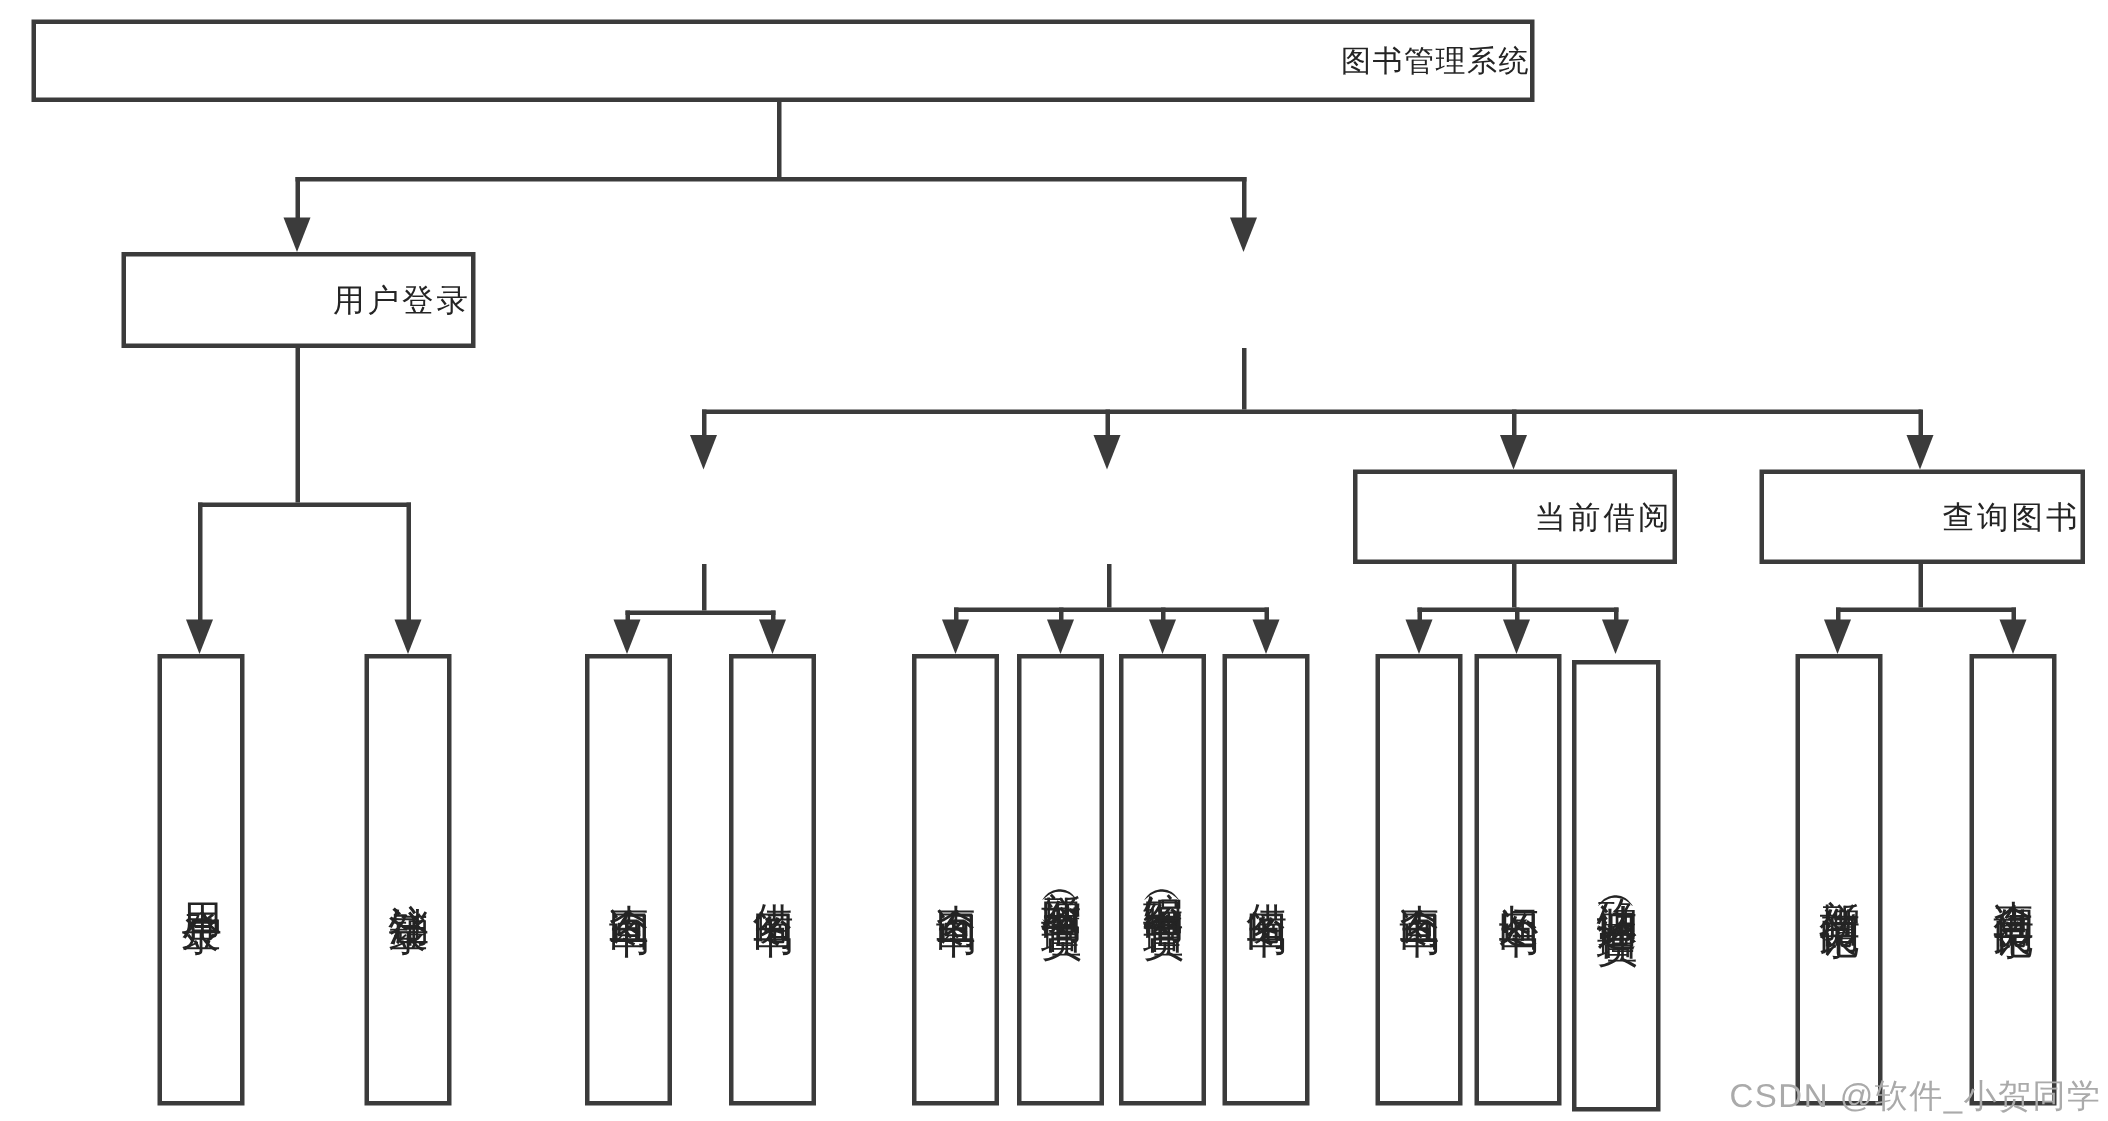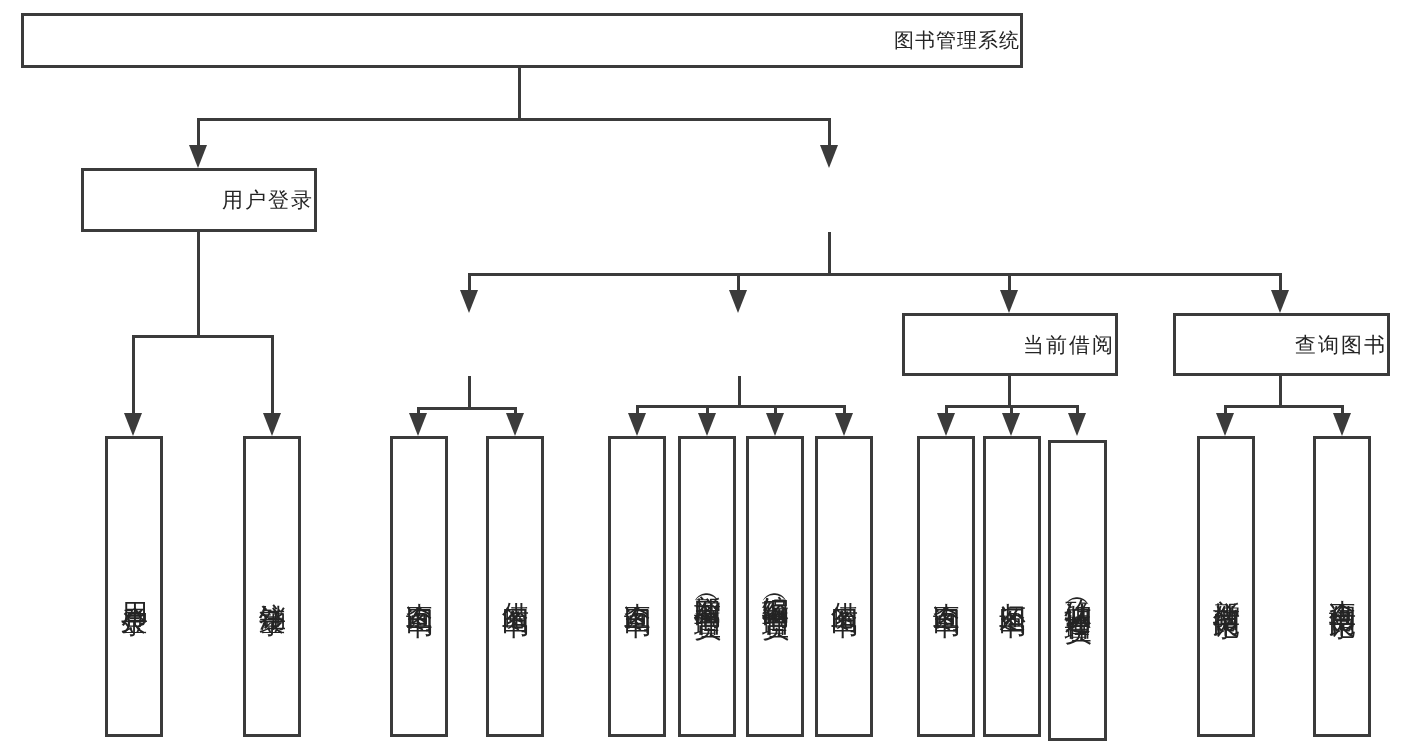--- a/index.html
+++ b/index.html
@@ -177,14 +177,15 @@
     <span>确认归还（管理员）</span>
   </div>
 
   <div class="leaf" style="left:1197px;top:436px;width:58px;height:301px;">
     <span>新增借阅记录</span>
   </div>
   <div class="leaf" style="left:1313px;top:436px;width:58px;height:301px;">
     <span>查询借阅记录</span>
   </div>
 
+  <div id="watermark">CSDN @软件_小贺同学</div>
 
 </div>
 
 </body></html>

